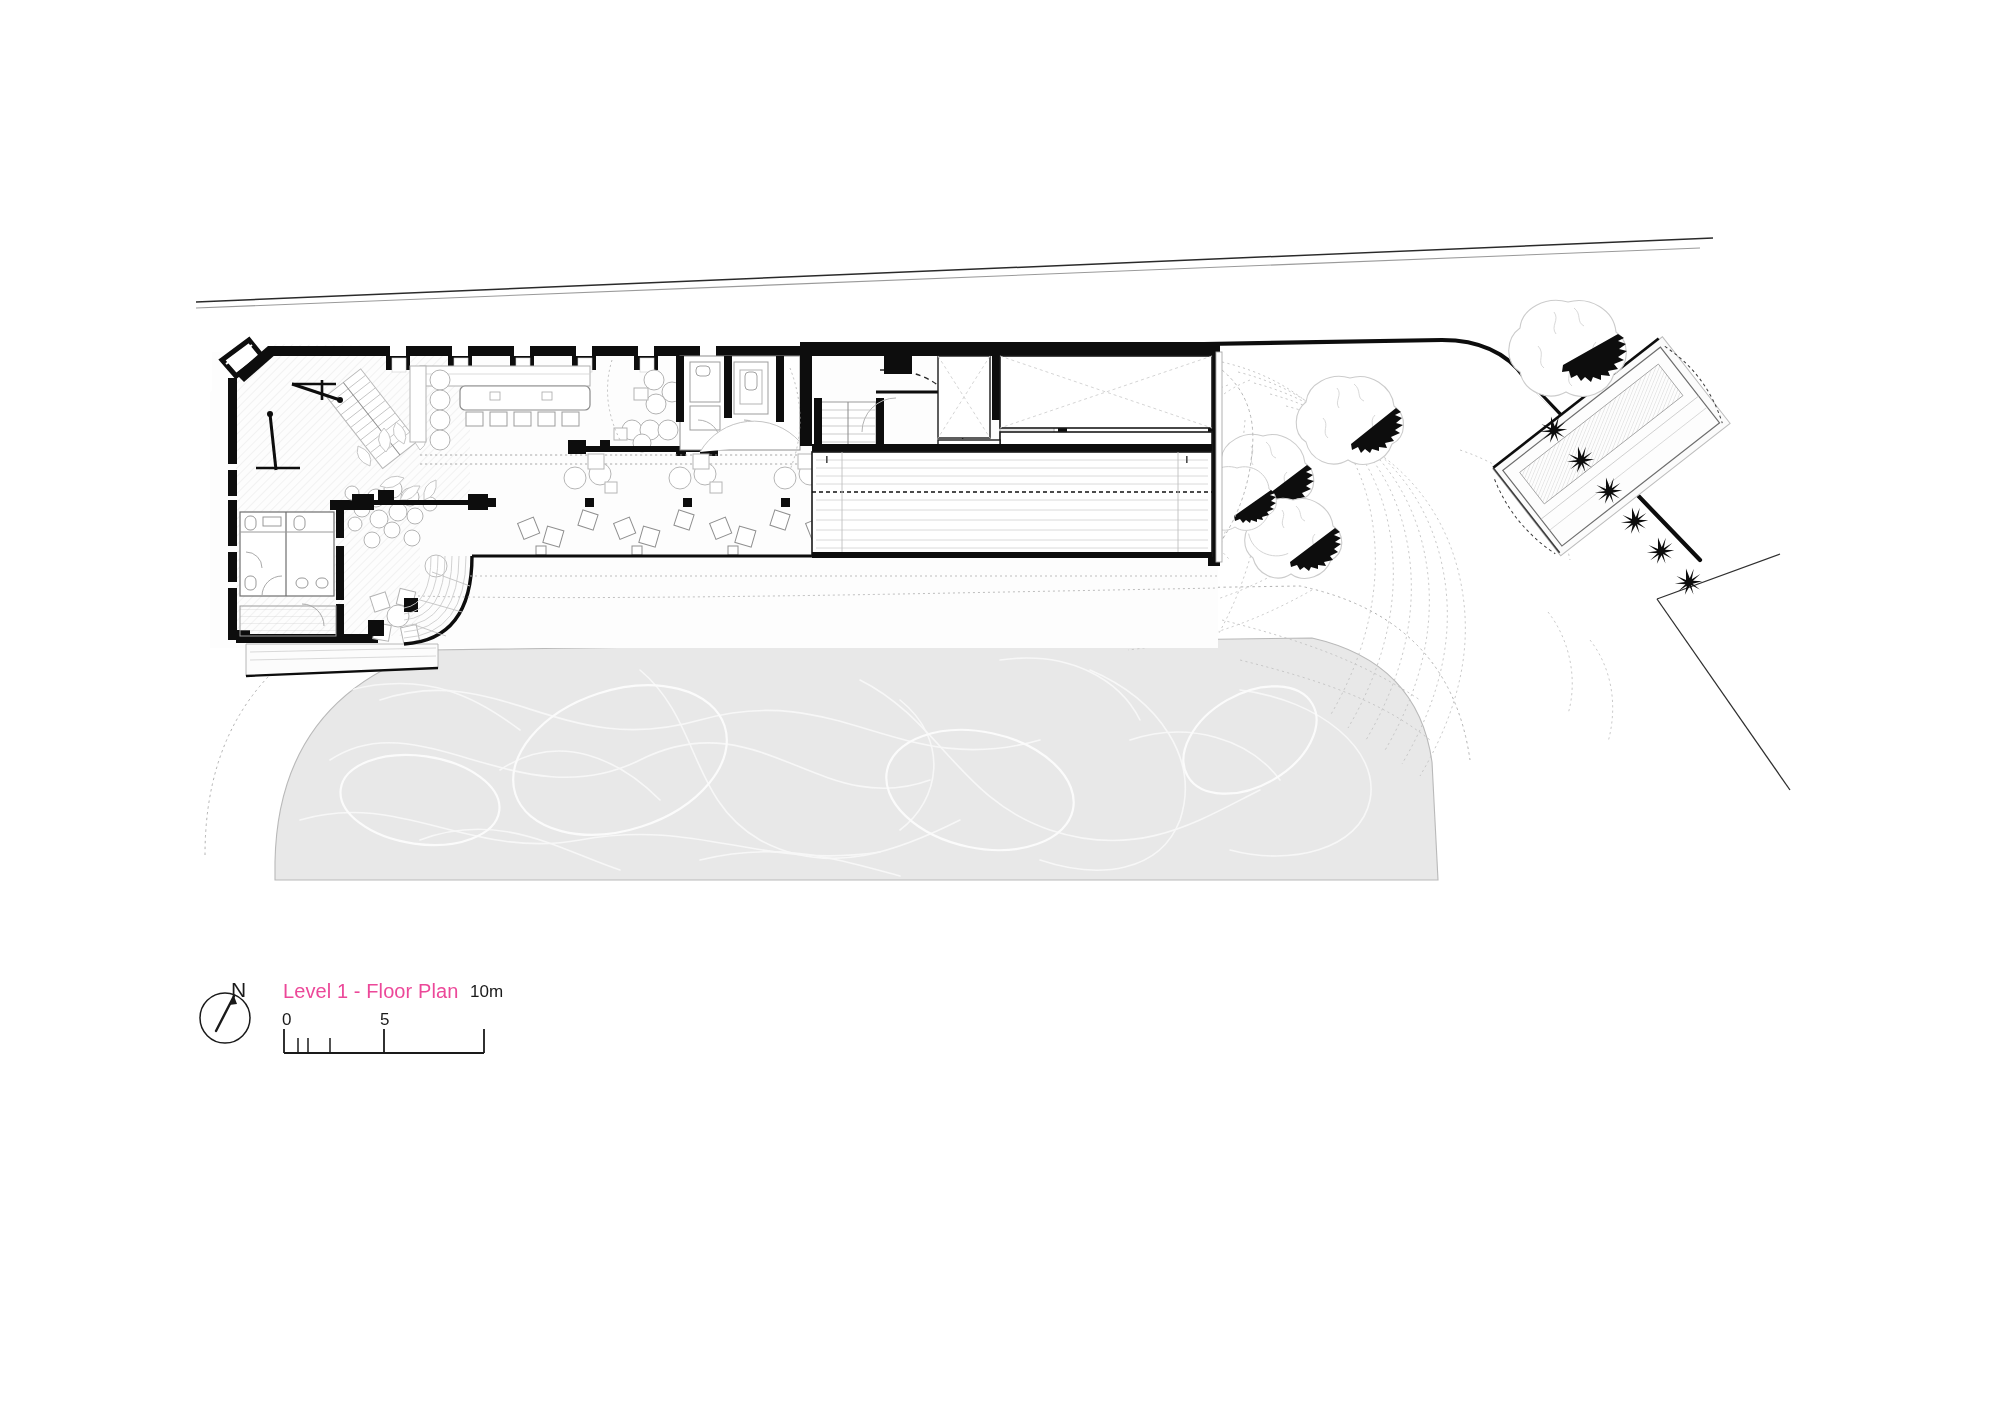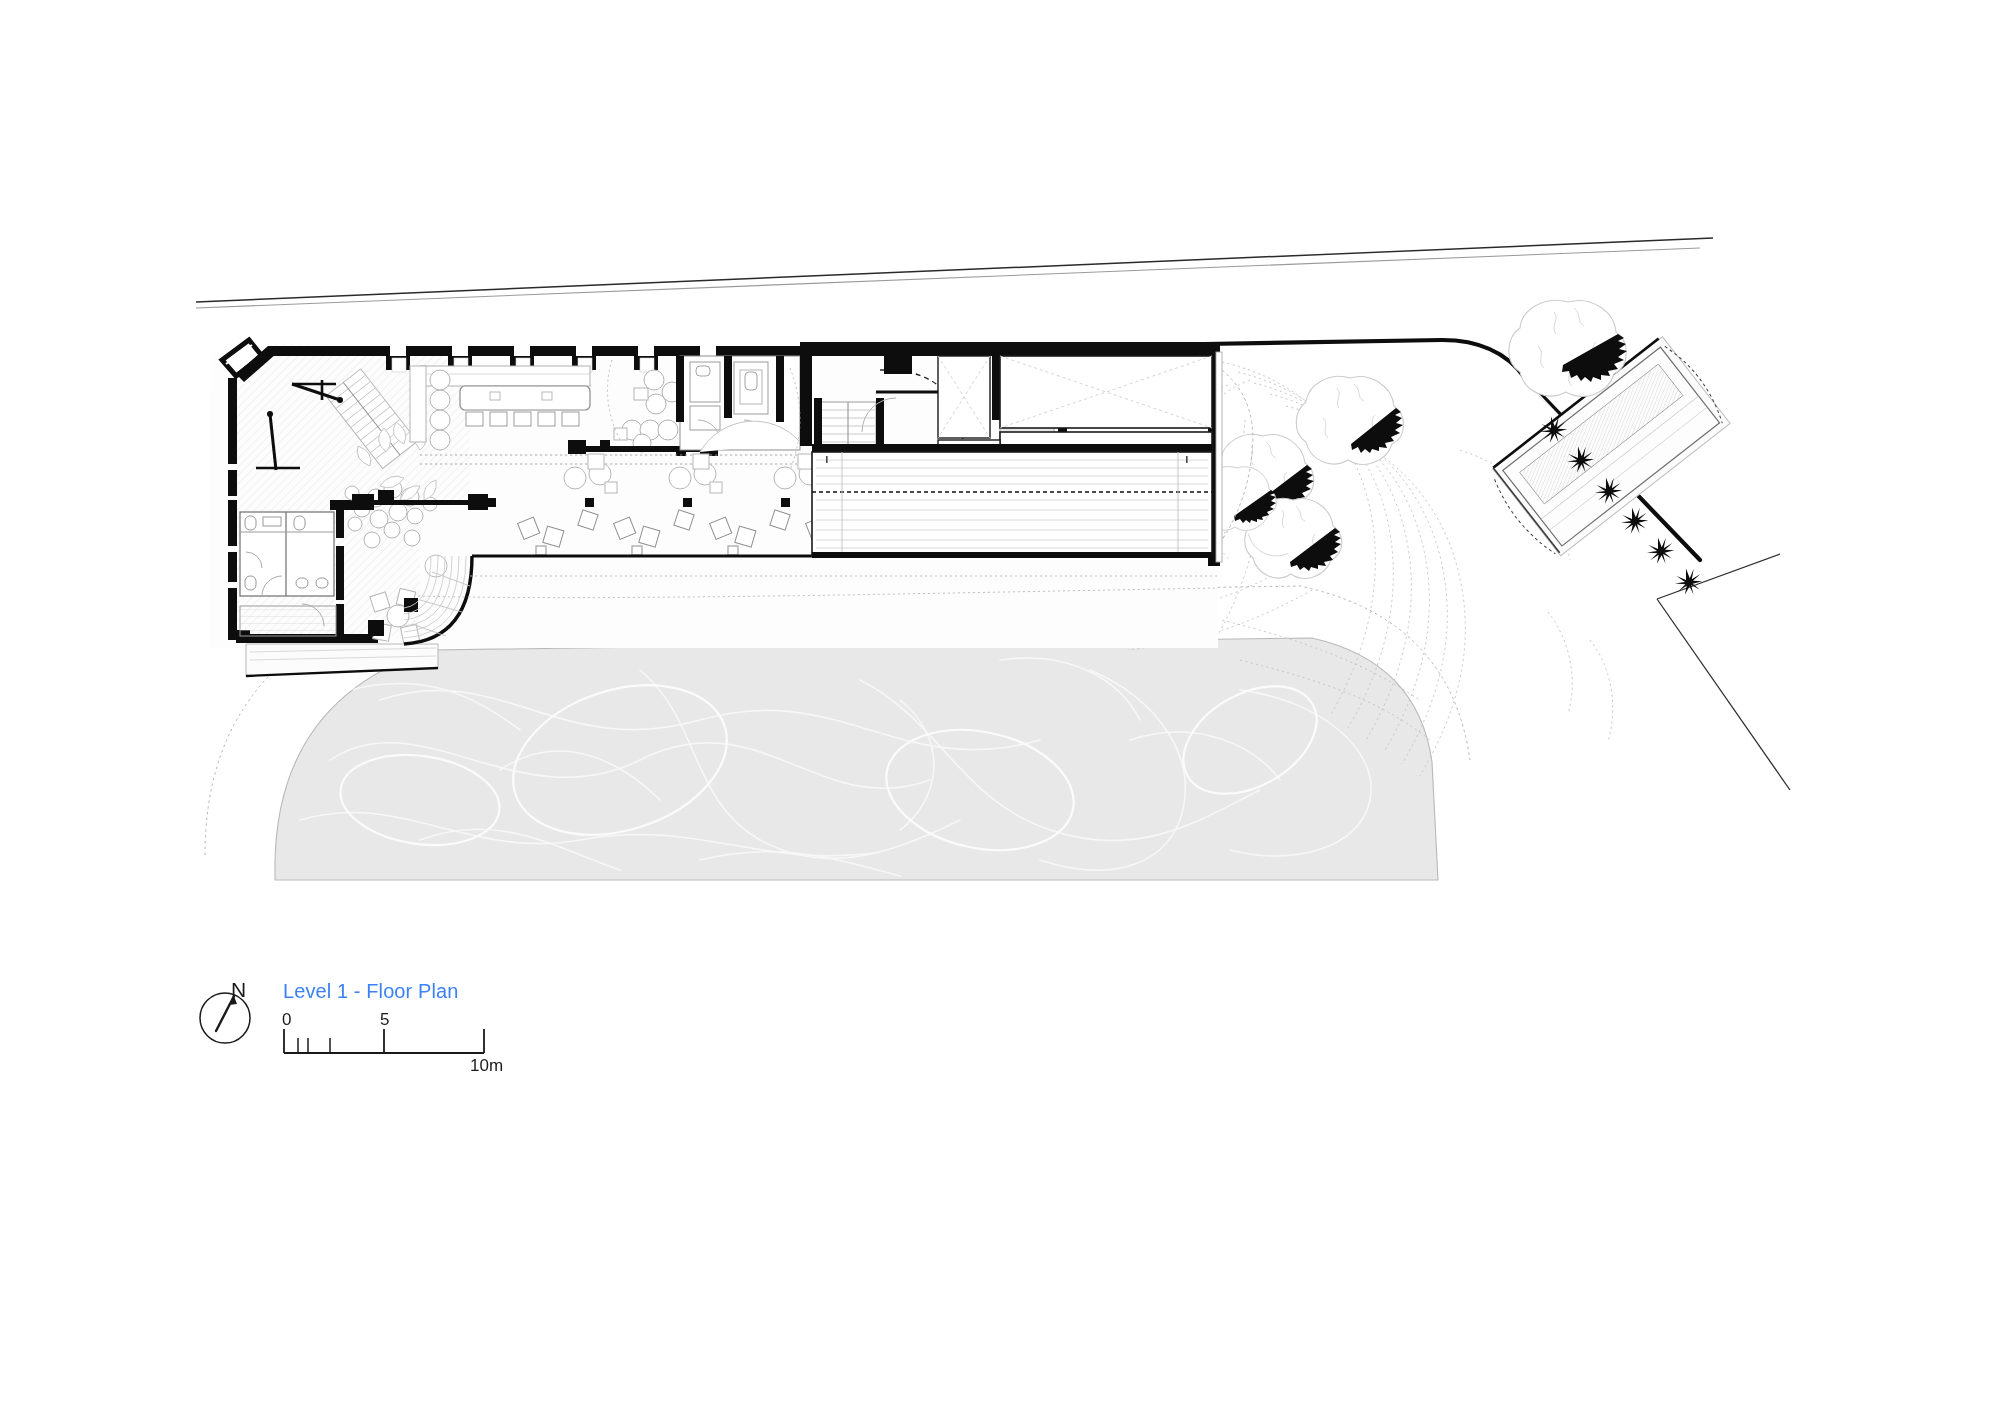--- a/index.html
+++ b/index.html
@@ -27,33 +27,33 @@
     left: 0; top: 0;
     width: 2000px;
     height: 1414px;
     display: block;
   }
   #legend-title {
     position: absolute;
     left: 283px;
     top: 980px;
     font-size: 20px;
-    color: #3b82f6;
+    color: #ec4899;
     letter-spacing: 0.1px;
     white-space: nowrap;
   }
   .scale-num {
     position: absolute;
     font-size: 17px;
     color: #1a1a1a;
     white-space: nowrap;
   }
   #scale-0  { left: 282px; top: 1010px; }
   #scale-5  { left: 380px; top: 1010px; }
-  #scale-10 { left: 470px; top: 1056px; text-align: right; }
+  #scale-10 { left: 470px; top: 982px; text-align: right; }
   #north-label {
     position: absolute;
     left: 231px;
     top: 978px;
     font-size: 21px;
     color: #1a1a1a;
   }
 </style>
 </head>
 <body>

